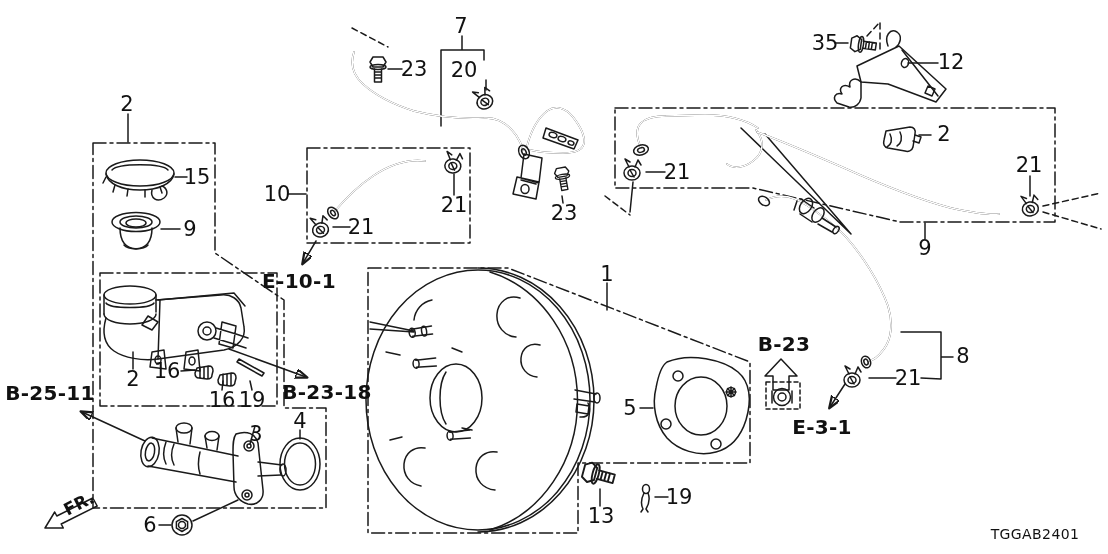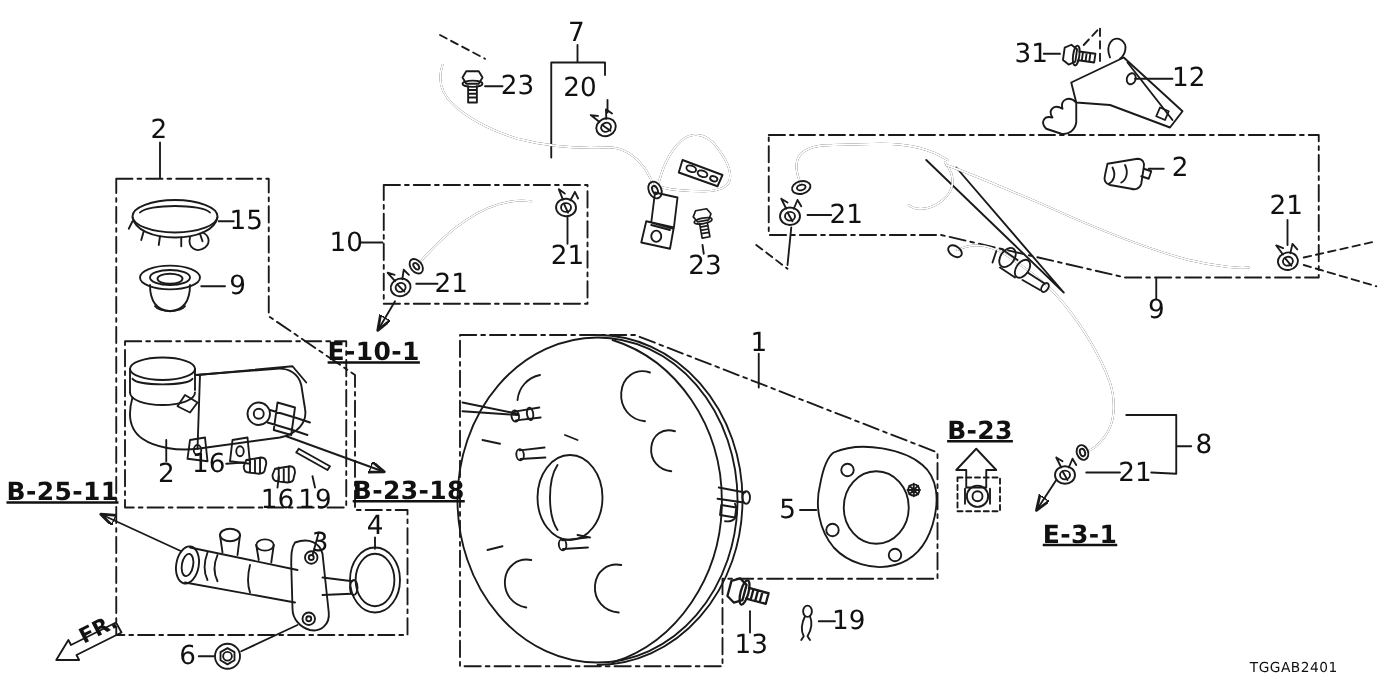--- a/index.html
+++ b/index.html
@@ -1,24 +1,24 @@
 <!DOCTYPE html>
 <html><head>
 <meta charset="utf-8">
 <style>
   html,body{margin:0;padding:0;background:#fff;}
   .stage{position:relative;width:1108px;height:554px;background:#ffffff;
          font-family:"DejaVu Sans","Liberation Sans",sans-serif;overflow:hidden;}
   .stage svg{position:absolute;left:0;top:0;}
   .lbl{position:absolute;transform:translate(-50%,-50%);font-size:21px;color:#111;
        white-space:nowrap;line-height:1;}
-  .ref{font-weight:bold;font-size:20px;letter-spacing:.3px;text-decoration:underline;}
+  .ref{font-weight:bold;font-size:20px;letter-spacing:.3px;}
   .fr-lbl{font-weight:bold;font-size:17px;
           transform:translate(-50%,-50%) rotate(-27deg);}
-  .code-lbl{font-size:11px;letter-spacing:.4px;}
+  .code-lbl{font-size:14px;letter-spacing:.4px;}
   
   .art path,.art ellipse,.art circle,.art rect,.art line,.art polyline
       {fill:none;stroke:#1a1a1a;stroke-width:1.5;stroke-linecap:round;stroke-linejoin:round;}
   .dashbox{stroke:#4a4a4a;stroke-width:1.4;stroke-dasharray:13 4 3 4;fill:none;}
   .dashsm{stroke:#777;stroke-width:1.3;stroke-dasharray:4 3;fill:none;}
   .ldr{stroke:#222;stroke-width:1.2;}
   .ldash{stroke:#444;stroke-width:1.2;stroke-dasharray:6 4;}
   .tubeO{stroke-width:8.5;}
   .tubeI{stroke:#fff !important;stroke-width:5.4;}
   .tubeOt{stroke-width:7;}
@@ -318,30 +318,30 @@
   <div class="lbl" style="left:167px;top:371px">16</div>
   <div class="lbl" style="left:222px;top:400px">16</div>
   <div class="lbl" style="left:252px;top:400px">19</div>
   <div class="lbl" style="left:256px;top:434px">3</div>
   <div class="lbl" style="left:300px;top:421px">4</div>
   <div class="lbl" style="left:150px;top:525px">6</div>
   <div class="lbl" style="left:607px;top:274px">1</div>
   <div class="lbl" style="left:630px;top:408px">5</div>
   <div class="lbl" style="left:601px;top:516px">13</div>
   <div class="lbl" style="left:679px;top:497px">19</div>
-  <div class="lbl" style="left:825px;top:43px">31</div>
+  <div class="lbl" style="left:825px;top:43px">35</div>
   <div class="lbl" style="left:951px;top:62px">12</div>
   <div class="lbl" style="left:944px;top:134px">2</div>
   <div class="lbl" style="left:677px;top:172px">21</div>
   <div class="lbl" style="left:1029px;top:165px">21</div>
   <div class="lbl" style="left:925px;top:248px">9</div>
   <div class="lbl" style="left:908px;top:378px">21</div>
   <div class="lbl" style="left:963px;top:356px">8</div>
 
   <div class="lbl ref" style="left:50px;top:393px">B-25-11</div>
   <div class="lbl ref" style="left:299px;top:281px">E-10-1</div>
   <div class="lbl ref" style="left:327px;top:392px">B-23-18</div>
   <div class="lbl ref" style="left:784px;top:344px">B-23</div>
-  <div class="lbl ref" style="left:864px;top:427px">E-3-1</div>
+  <div class="lbl ref" style="left:822px;top:427px">E-3-1</div>
 
   <div class="lbl fr-lbl" style="left:79px;top:504px">FR.</div>
   <div class="lbl code-lbl" style="left:1035px;top:534px">TGGAB2401</div>
 </div>
 
 </body></html>

